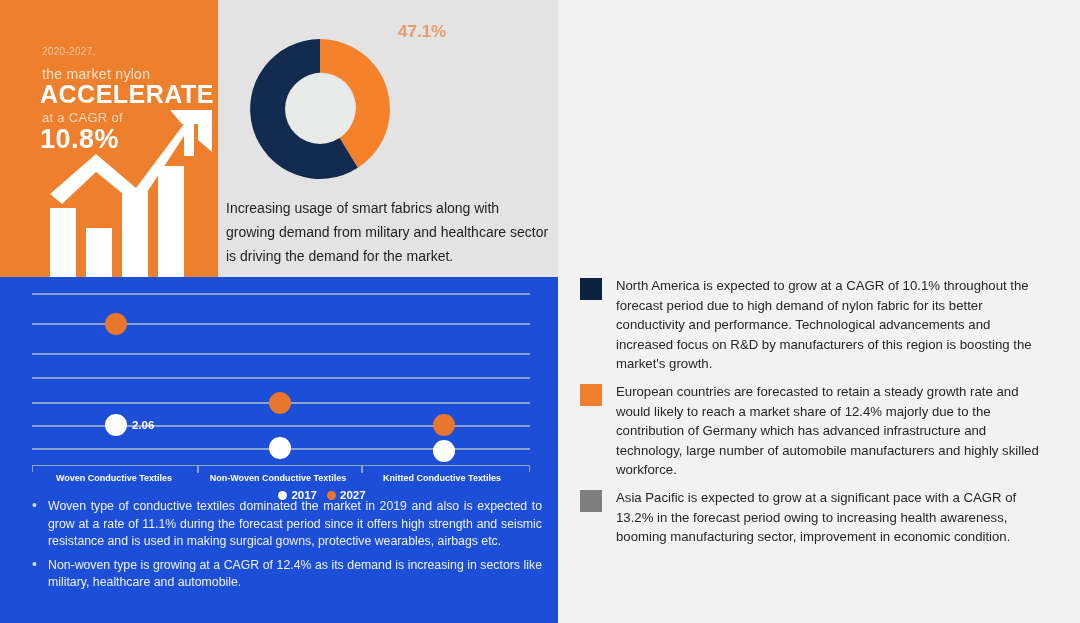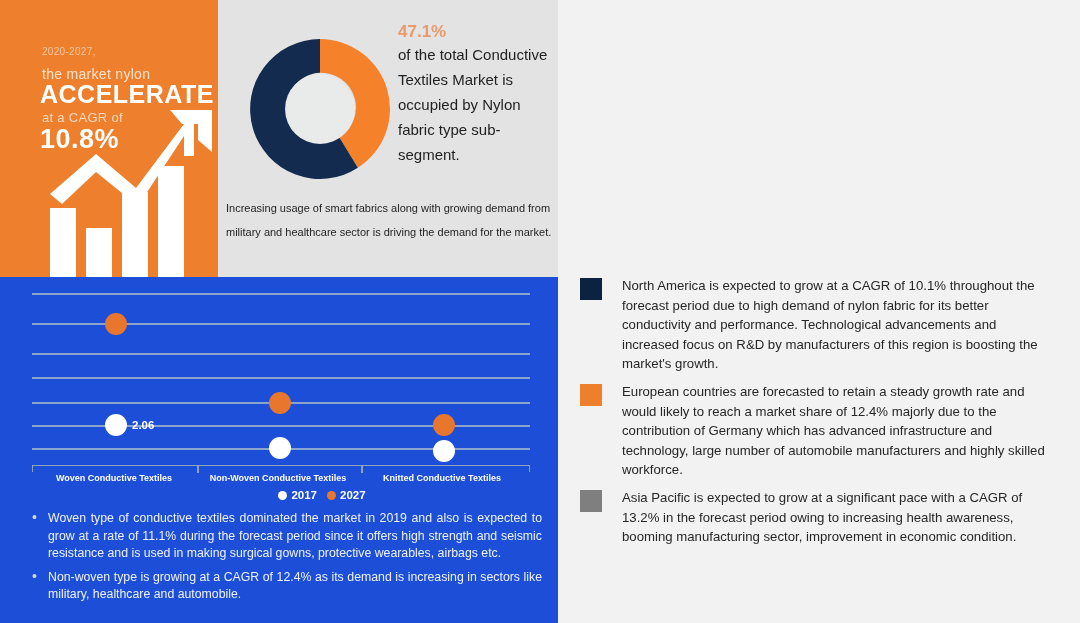--- a/index.html
+++ b/index.html
@@ -29,21 +29,21 @@
     background:#e3e3e3;
   }
   .donut { position:absolute; left:26px; top:33px; width:152px; height:152px; }
   .stat-pct { position:absolute; left:180px; top:22px; font-size:17px; color:#e89a6a; font-weight:600;text-align:center; }
   .stat-text {
     position:absolute; left:180px; top:42px; width:150px;
     font-size:15px; color:#1f1f1f; line-height:25px;
   }
   .mid-note {
     position:absolute; left:8px; top:196px; width:326px;
-    font-size:11px; color:#1f1f1f; line-height:24px;
+    font-size:14px; color:#1f1f1f; line-height:24px;
   }
 
   
   .bar-panel { position:absolute; left:558px; top:0; width:522px; height:262px; background:#f2f2f2; }
 
   
   .navy-panel {
     position:absolute; left:0; top:277px; width:558px; height:346px;
     background:#1d4ed8;
   }
@@ -57,32 +57,32 @@
   .tick { position:absolute; top:0; width:1.5px; height:7px; background:#8ea4bd; }
   .cat-label { position:absolute; top:196px; font-size:9px; font-weight:bold; color:#ffffff; text-align:center; transform:translateX(-50%); white-space:nowrap; }
   .dot-legend {
     position:absolute; left:0; top:212px; width:644px;
     display:flex; justify-content:center; align-items:center; gap:10px;
     font-size:11.5px; font-weight:bold; color:#ffffff;
   }
   .dot-legend .li { display:flex; align-items:center; gap:4px; }
   .cdot { width:9px; height:9px; border-radius:50%; display:inline-block; }
   .cdot.w { background:#ffffff; } .cdot.o { background:#e8762c; }
-  .bullets { position:absolute; left:26px; top:233px; width:516px; }
+  .bullets { position:absolute; left:26px; top:221px; width:516px; }
   .bullet { position:relative; padding-left:22px; margin-bottom:6px; }
   .bullet::before {
     content:"•"; position:absolute; left:6px; top:-1px; color:#cfd8e3; font-size:14px;
   }
   .bullet p {
     font-size:12.3px; color:#eef2f7; line-height:17.5px; text-align:justify;
   }
 
   
   .right-panel { position:absolute; left:558px; top:262px; width:522px; height:361px; background:#f2f2f2; }
-  .rrow { position:absolute; display:flex; gap:20px; width:470px; }
+  .rrow { position:absolute; display:flex; gap:14px; width:470px; }
   .rsq { width:22px; height:22px; flex:0 0 22px; margin-top:2px; }
   .rsq.na { background:#0d2240; } .rsq.eu { background:#ee7f2d; } .rsq.ap { background:#7f7f7f; }
   .rtext { font-size:13.2px; line-height:19.5px; color:#262626; }
 </style>
 </head>
 <body>
 
 <div class="canvas">
 
   <div class="orange-panel">
@@ -102,21 +102,20 @@
   </div>
 
   <div class="mid-panel">
     <svg class="donut" viewBox="0 0 100 100">
 
       <path d="M50 4 A46 46 0 0 1 74.9 88.7 L62.6 68.5 A22.8 22.8 0 0 0 50 26.2 Z" fill="#f5822a"></path>
       <path d="M74.9 88.7 A46 46 0 1 1 50 4 L50 26.2 A22.8 22.8 0 1 0 62.6 68.5 Z" fill="#122b4f"></path>
       <circle cx="50" cy="50" r="23" fill="#e9eaea"></circle>
     </svg>
     <div class="stat-pct">47.1%</div>
-    <div class="stat-text">of the total Conductive Textiles Market is occupied by Nylon fabric type sub-segment.</div>
     <div class="mid-note">Increasing usage of smart fabrics along with growing demand from military and healthcare sector is driving the demand for the market.</div>
   </div>
 
   <div class="bar-panel">
     
 
     
 
     
   </div>

